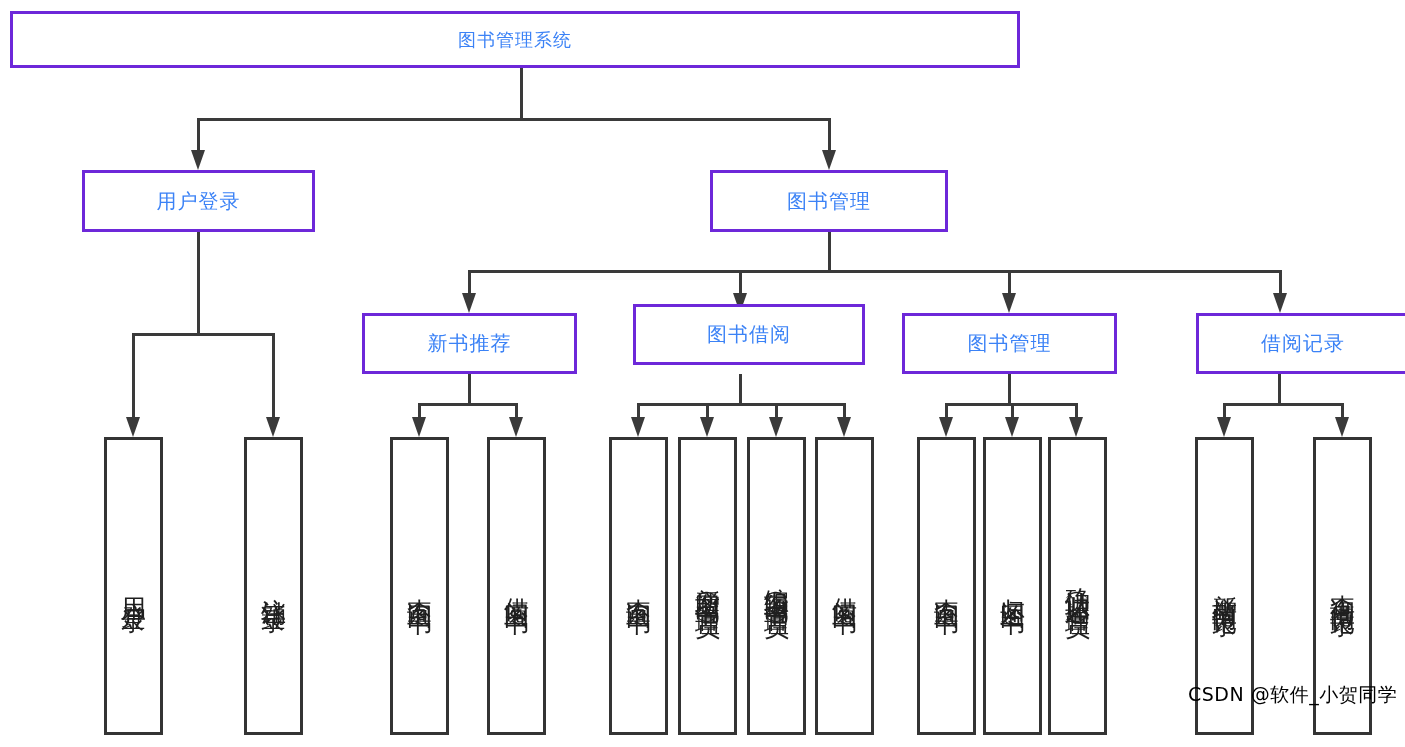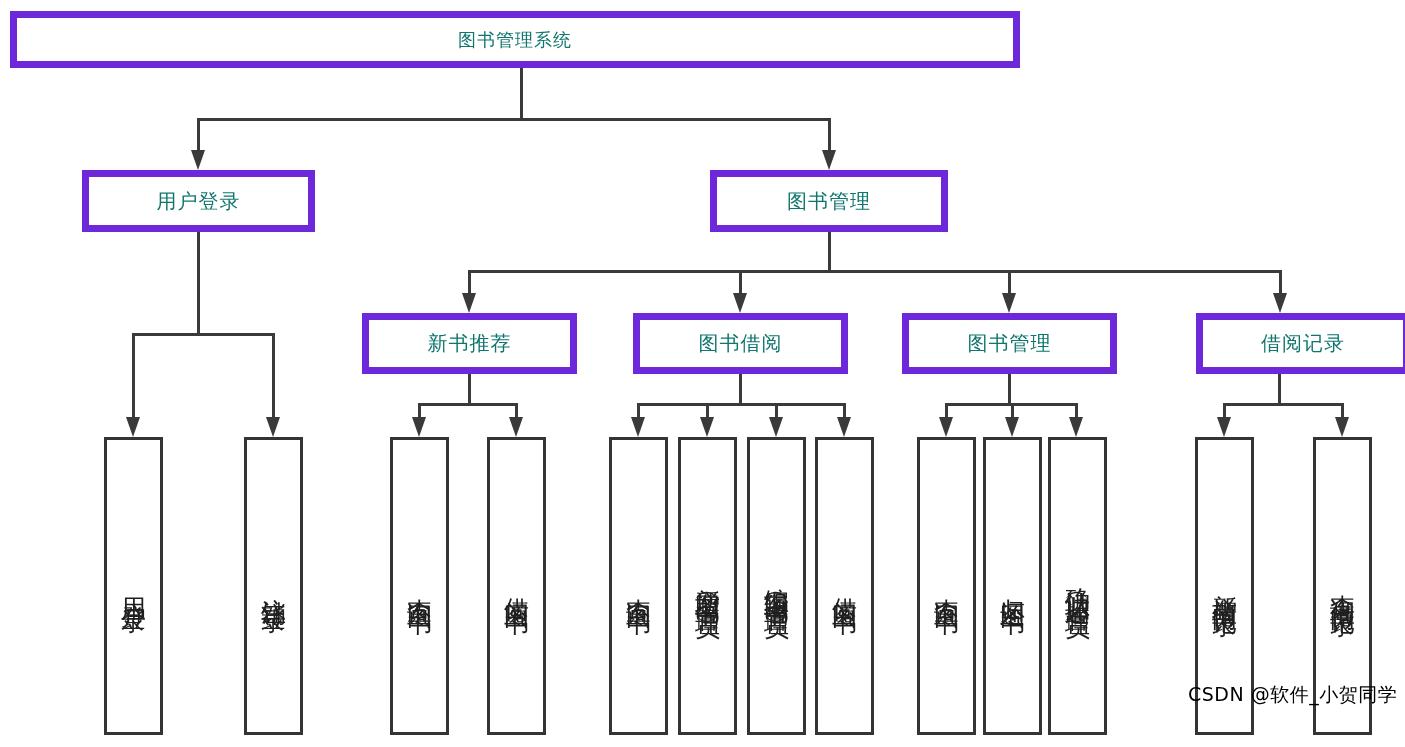--- a/index.html
+++ b/index.html
@@ -2,22 +2,22 @@
 <html><head>
 <meta charset="utf-8">
 <style>
   html,body { margin:0; padding:0; background:#ffffff; }
   #canvas {
     position:relative; width:1405px; height:747px; background:#ffffff;
     font-family:"DejaVu Sans","Liberation Sans",sans-serif; overflow:hidden;
   }
   .hbox {
     position:absolute; box-sizing:border-box; background:#ffffff;
-    border:7px solid #6d28d9; display:flex; align-items:center; justify-content:center;
-    font-size:20px; color:#0f766e; letter-spacing:1px; z-index:2;
+    border:3px solid #6d28d9; display:flex; align-items:center; justify-content:center;
+    font-size:20px; color:#3b82f6; letter-spacing:1px; z-index:2;
   }
   .root { font-size:18px; }
   .leaf {
     position:absolute; box-sizing:border-box; background:#ffffff;
     border:3px solid #343434; top:437px; height:298px; width:59px;
     display:flex; align-items:center; justify-content:center; z-index:2;
   }
   .leaf .vtext {
     writing-mode:vertical-rl; text-orientation:mixed;
     font-size:25px; line-height:1; letter-spacing:4px; color:#1f1f1f;
@@ -72,21 +72,21 @@
   <div class="vline" style="left:739px;  top:270px; height:25px;"></div>
   <div class="arrowhead" style="left:733px;  top:293px;"></div>
   <div class="vline" style="left:1008px; top:270px; height:25px;"></div>
   <div class="arrowhead" style="left:1002px; top:293px;"></div>
   <div class="vline" style="left:1279px; top:270px; height:25px;"></div>
   <div class="arrowhead" style="left:1273px; top:293px;"></div>
 
   <div class="hbox" style="left:362px; top:313px; width:215px; height:61px;">
     <span>新书推荐</span>
   </div>
-  <div class="hbox" style="left:633px; top:313px; width:215px; height:61px;">
+  <div class="hbox" style="left:633px; top:304px; width:232px; height:61px;">
     <span>图书借阅</span>
   </div>
   <div class="hbox" style="left:902px; top:313px; width:215px; height:61px;">
     <span>图书管理</span>
   </div>
   <div class="hbox" style="left:1172px; top:313px; width:214px; height:61px;margin-left:24px;">
     <span>借阅记录</span>
   </div>
 
   <div class="vline" style="left:468px; top:374px; height:29px;"></div>

